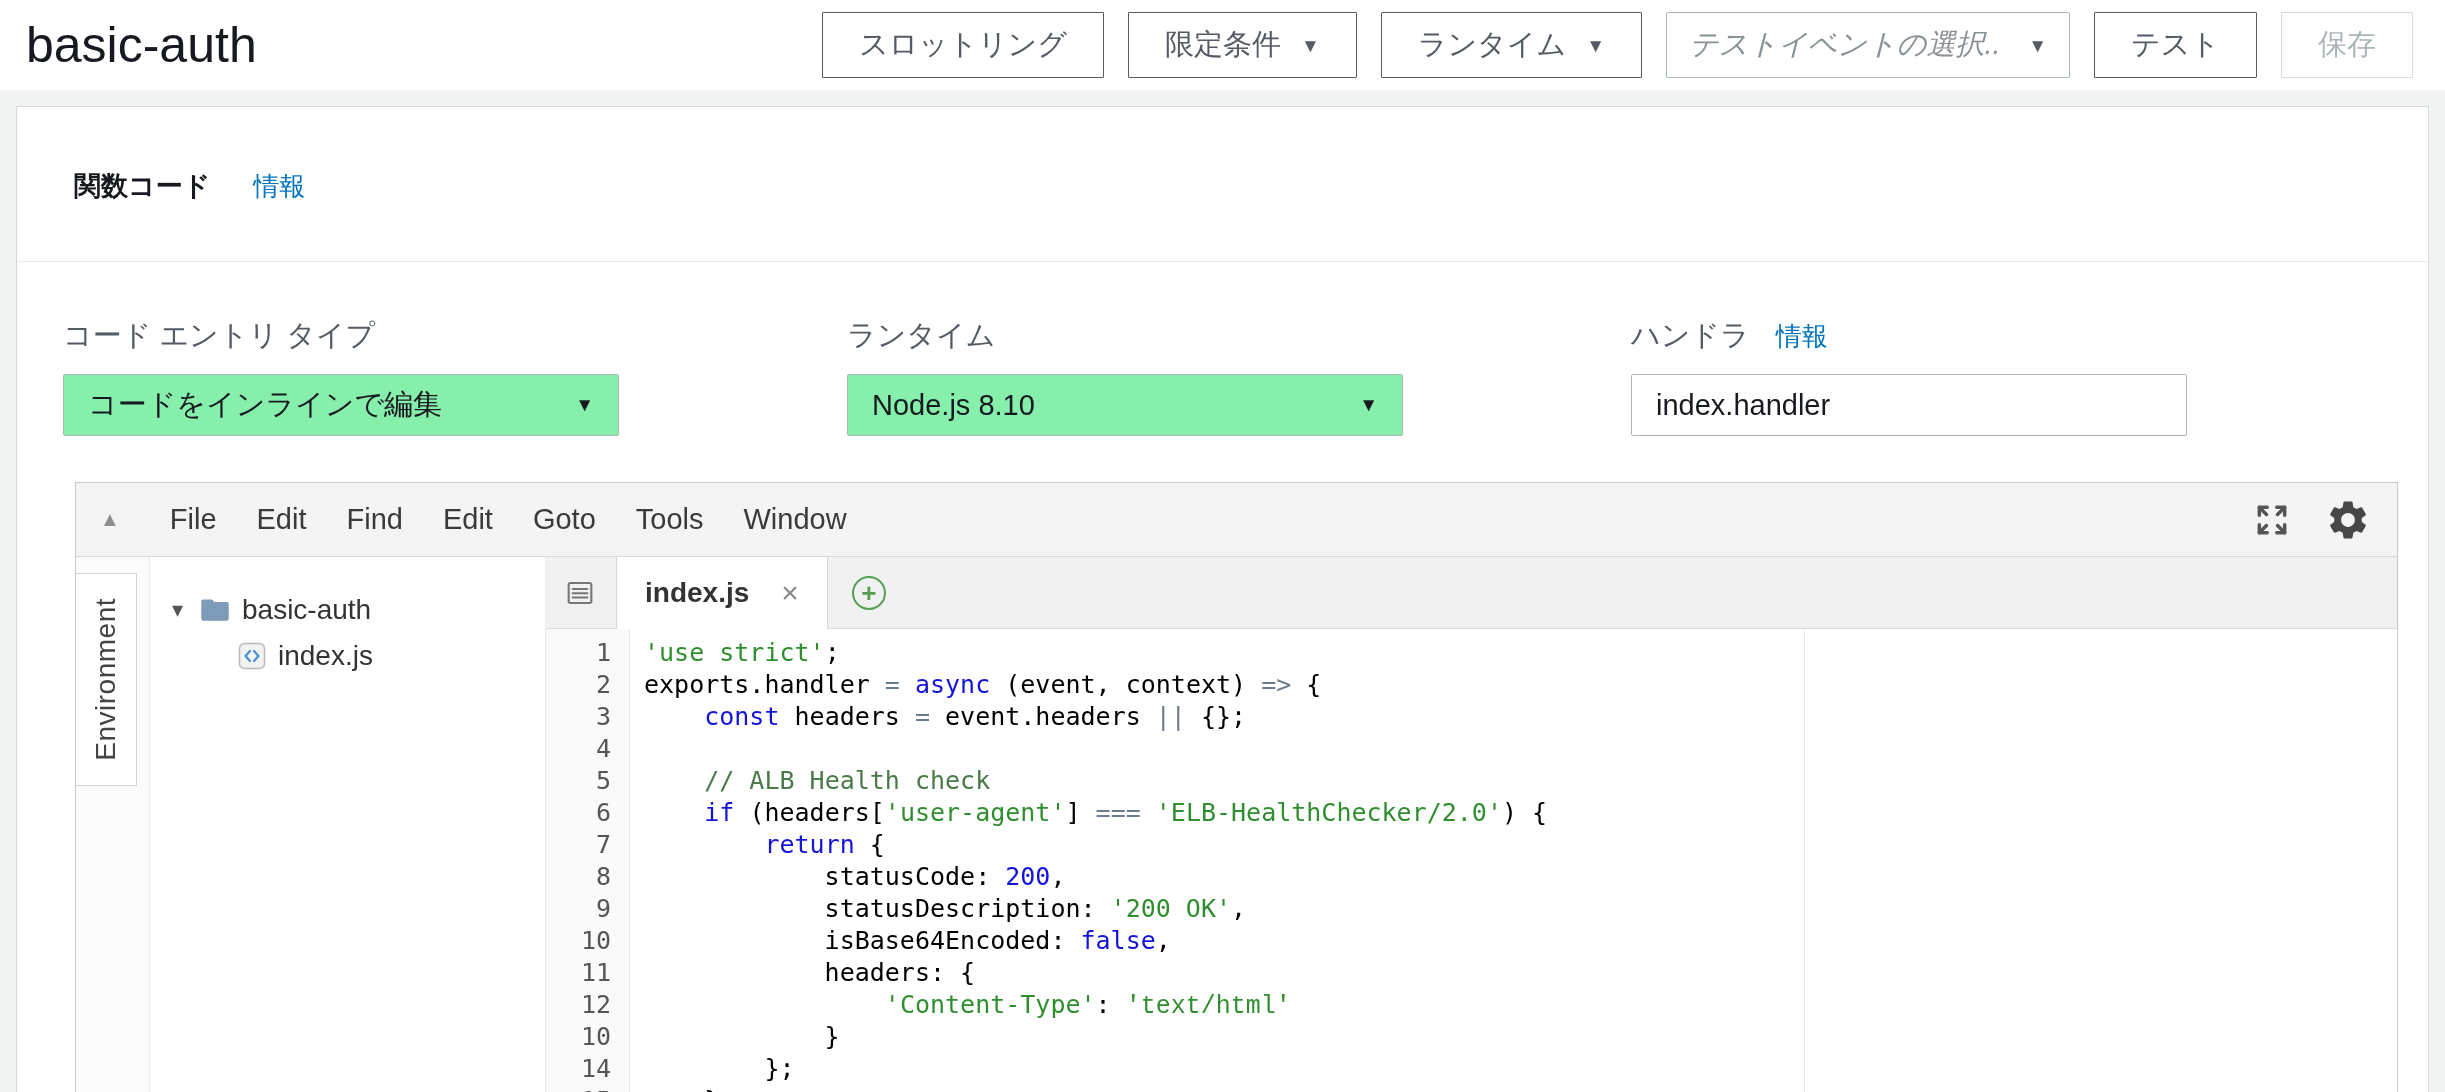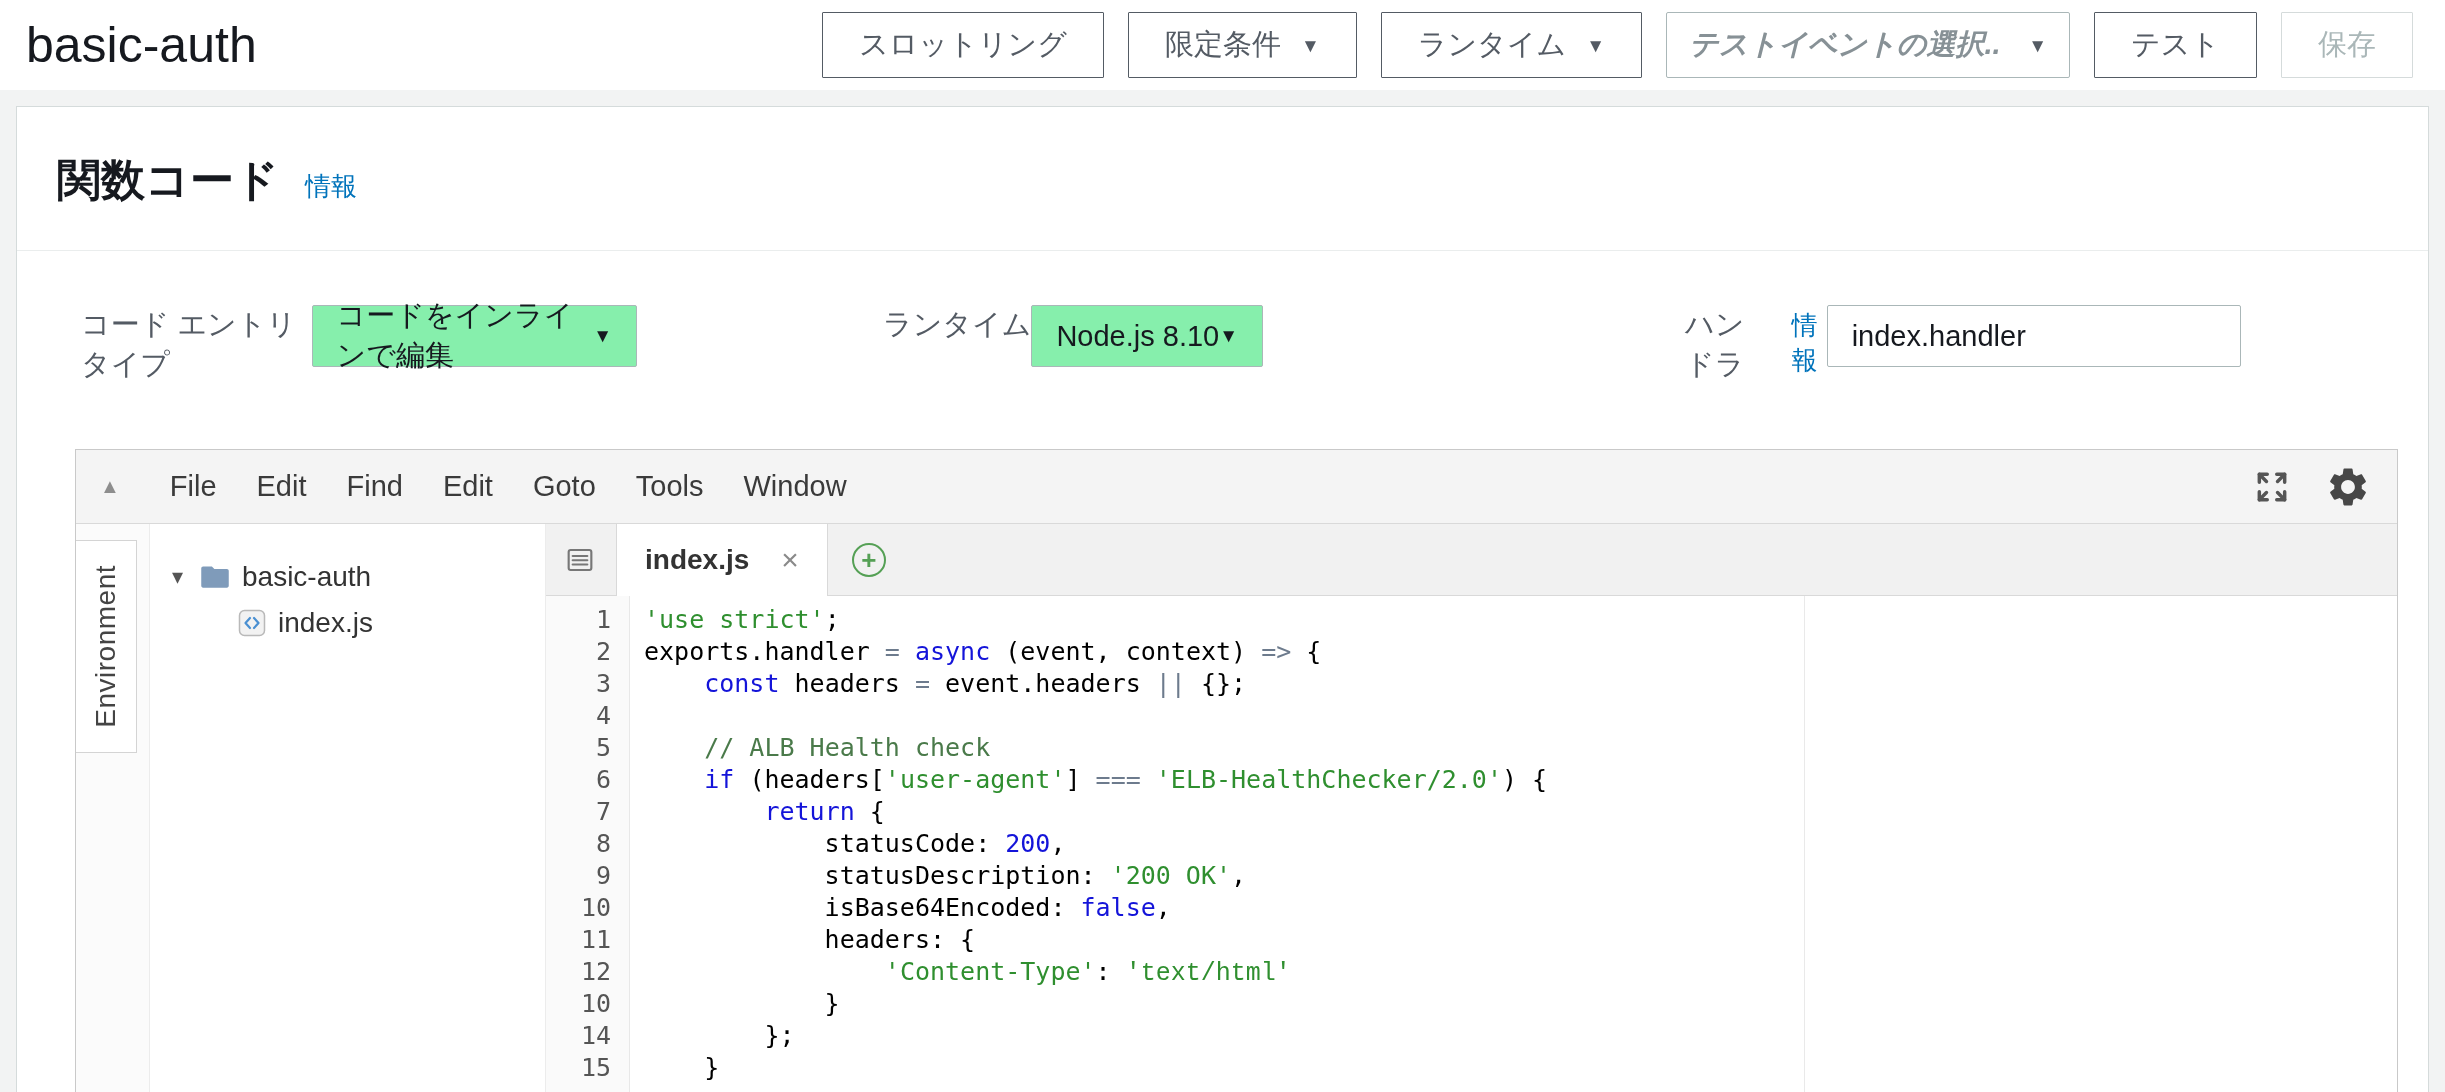--- a/index.html
+++ b/index.html
@@ -18,29 +18,29 @@
     background:#fff; border:1px solid #545b64; color:#545b64;
     font-weight:400; font-size:29px; height:66px; padding:0 36px;
     border-radius:1px; font-family:inherit; display:flex; align-items:center; gap:20px; cursor:pointer;
   }
   .aws-btn.disabled { border-color:#d5dbdb; color:#aab7b8; cursor:default; }
   .caret-glyph { font-size:19px; line-height:1; }
   .test-event-select {
     height:66px; width:404px; border:1px solid #aab7b8; border-radius:2px; background:#fff;
     display:flex; align-items:center; padding:0 22px; cursor:pointer;
   }
-  .test-event-select .ph { color:#879196; font-style:italic; font-size:29px;font-weight:bold; }
+  .test-event-select .ph { color:#879196; font-style:italic; font-size:29px; }
   .test-event-select .caret-glyph { margin-left:auto; color:#545b64; }
   
   .panel { background:#fff; margin:16px 16px 0; border:1px solid #d5dbdb; }
   .panel-header { display:flex; align-items:baseline; padding:44px 40px 40px; border-bottom:1px solid #eaeded; }
-  .panel-title { font-size:44px; font-weight:700; margin:0; color:#16191f; }
+  .panel-title { font-size:27px; font-weight:700; margin:17px; color:#16191f; }
   .info-link { color:#0073bb; font-size:26px; margin-left:26px; text-decoration:none; cursor:pointer; font-weight:400; }
   .form-row { display:flex; padding:54px 46px 46px; }
-  .field { width:556px; margin-right:228px; display:flex; flex-direction:row;margin-left:18px; }
+  .field { width:556px; margin-right:228px; display:flex; flex-direction:column; }
   .field:last-child { margin-right:0; }
   .field label { font-size:29px; color:#545b64; margin-bottom:18px; display:flex; align-items:baseline; }
   .select {
     height:62px; border:1px solid #aab7b8; border-radius:2px; background:#86efac;
     display:flex; align-items:center; padding:0 24px; font-size:29px; color:#16191f; cursor:pointer;
   }
   .select .sel-caret { margin-left:auto; font-size:19px; color:#16191f; }
   .text-input {
     height:62px; width:100%; border:1px solid #aab7b8; border-radius:2px;
     padding:0 24px; font-size:29px; color:#16191f; font-family:inherit; background:#fff;

